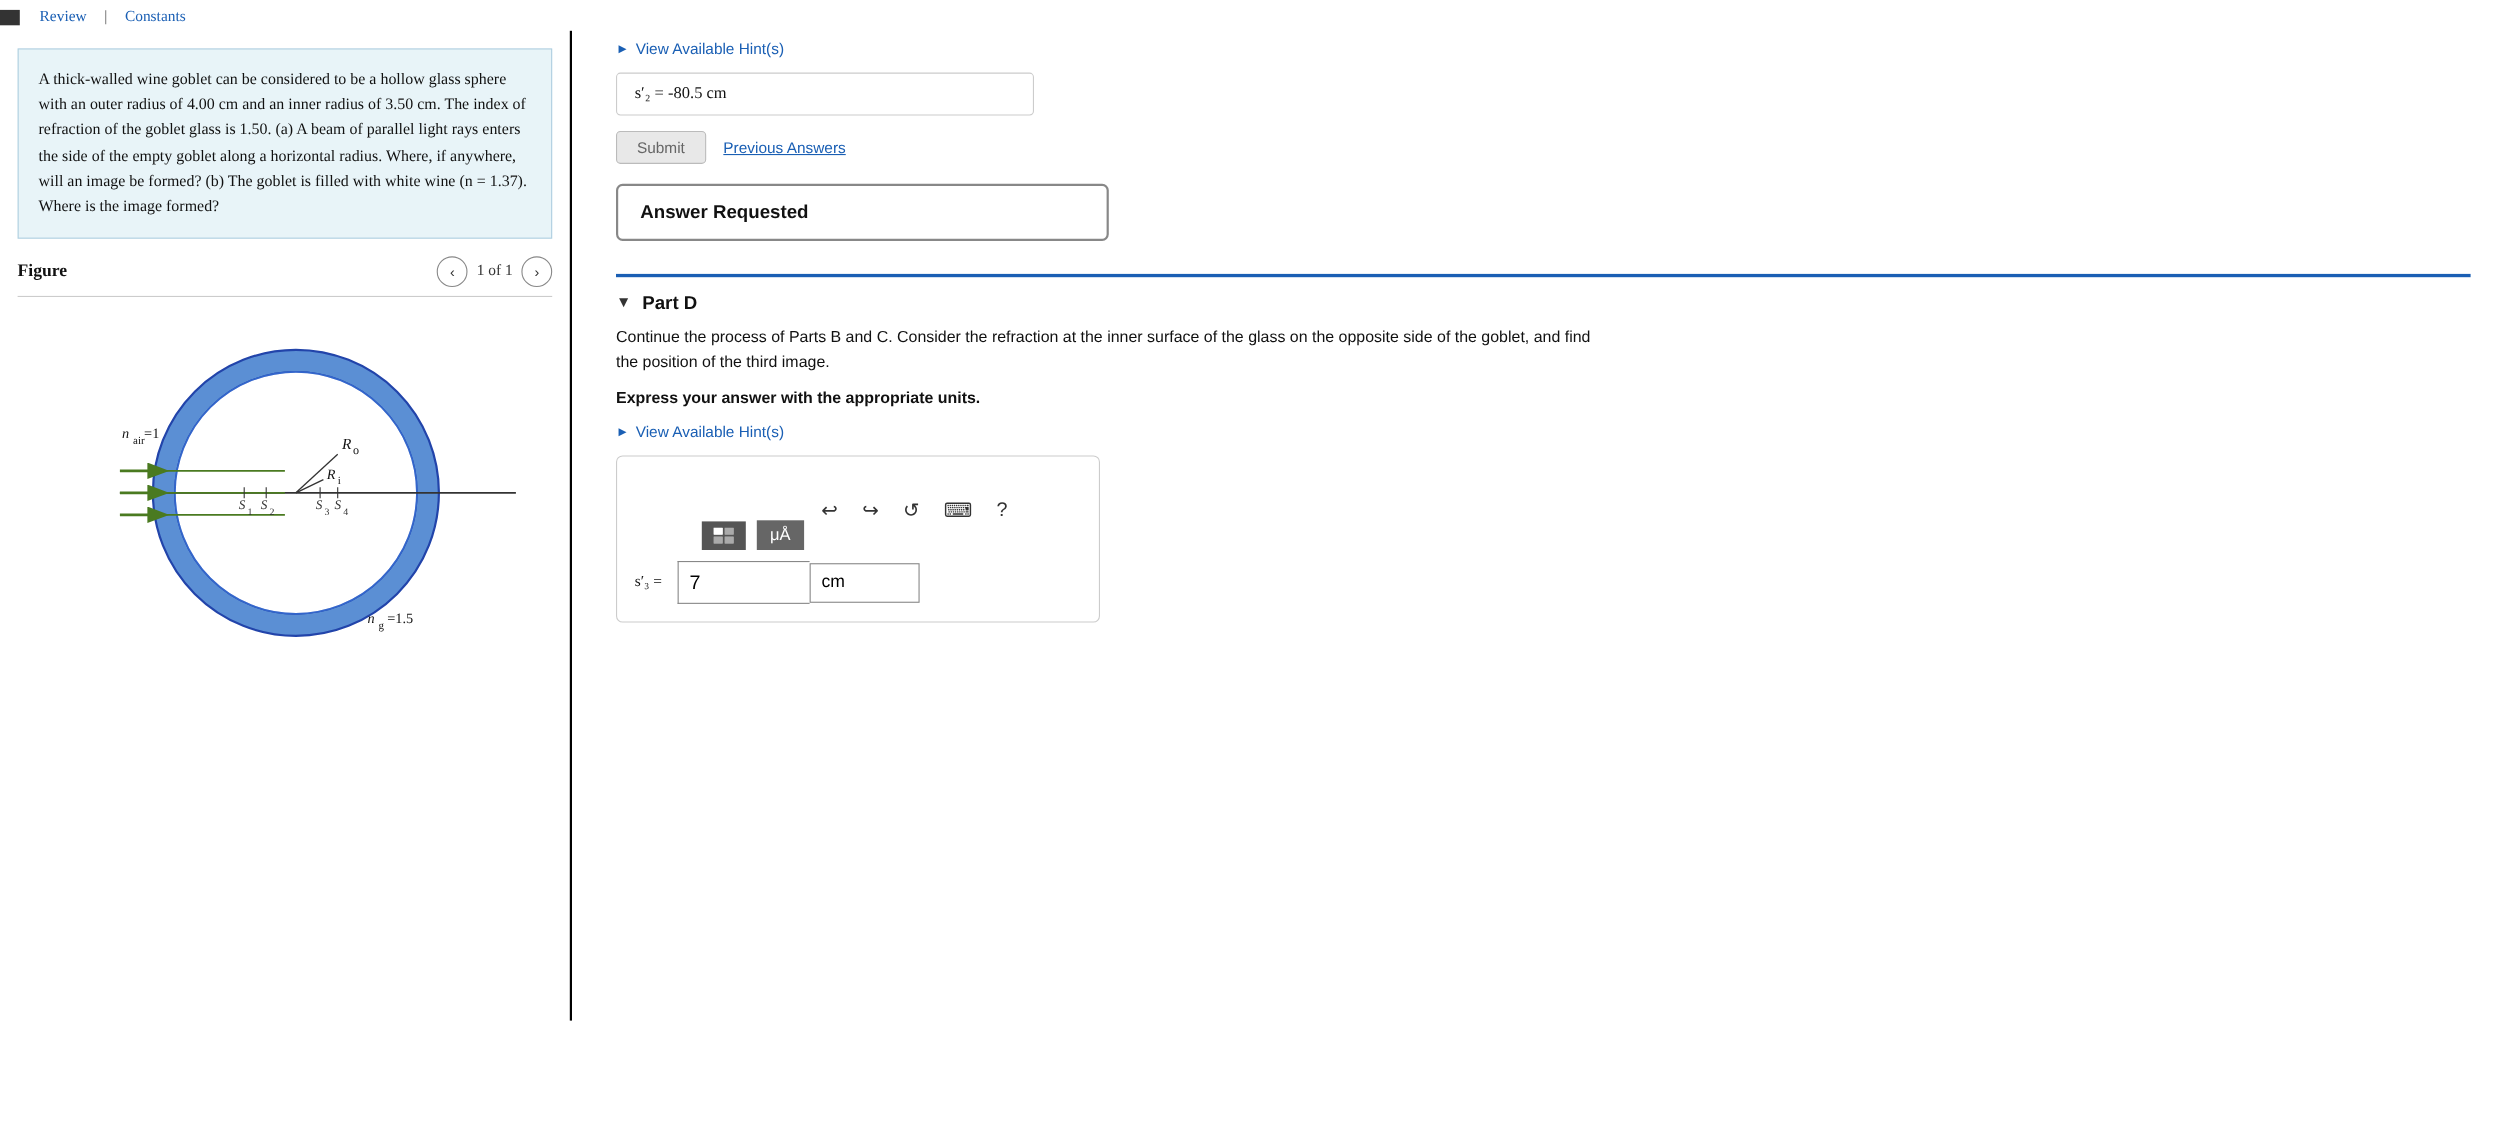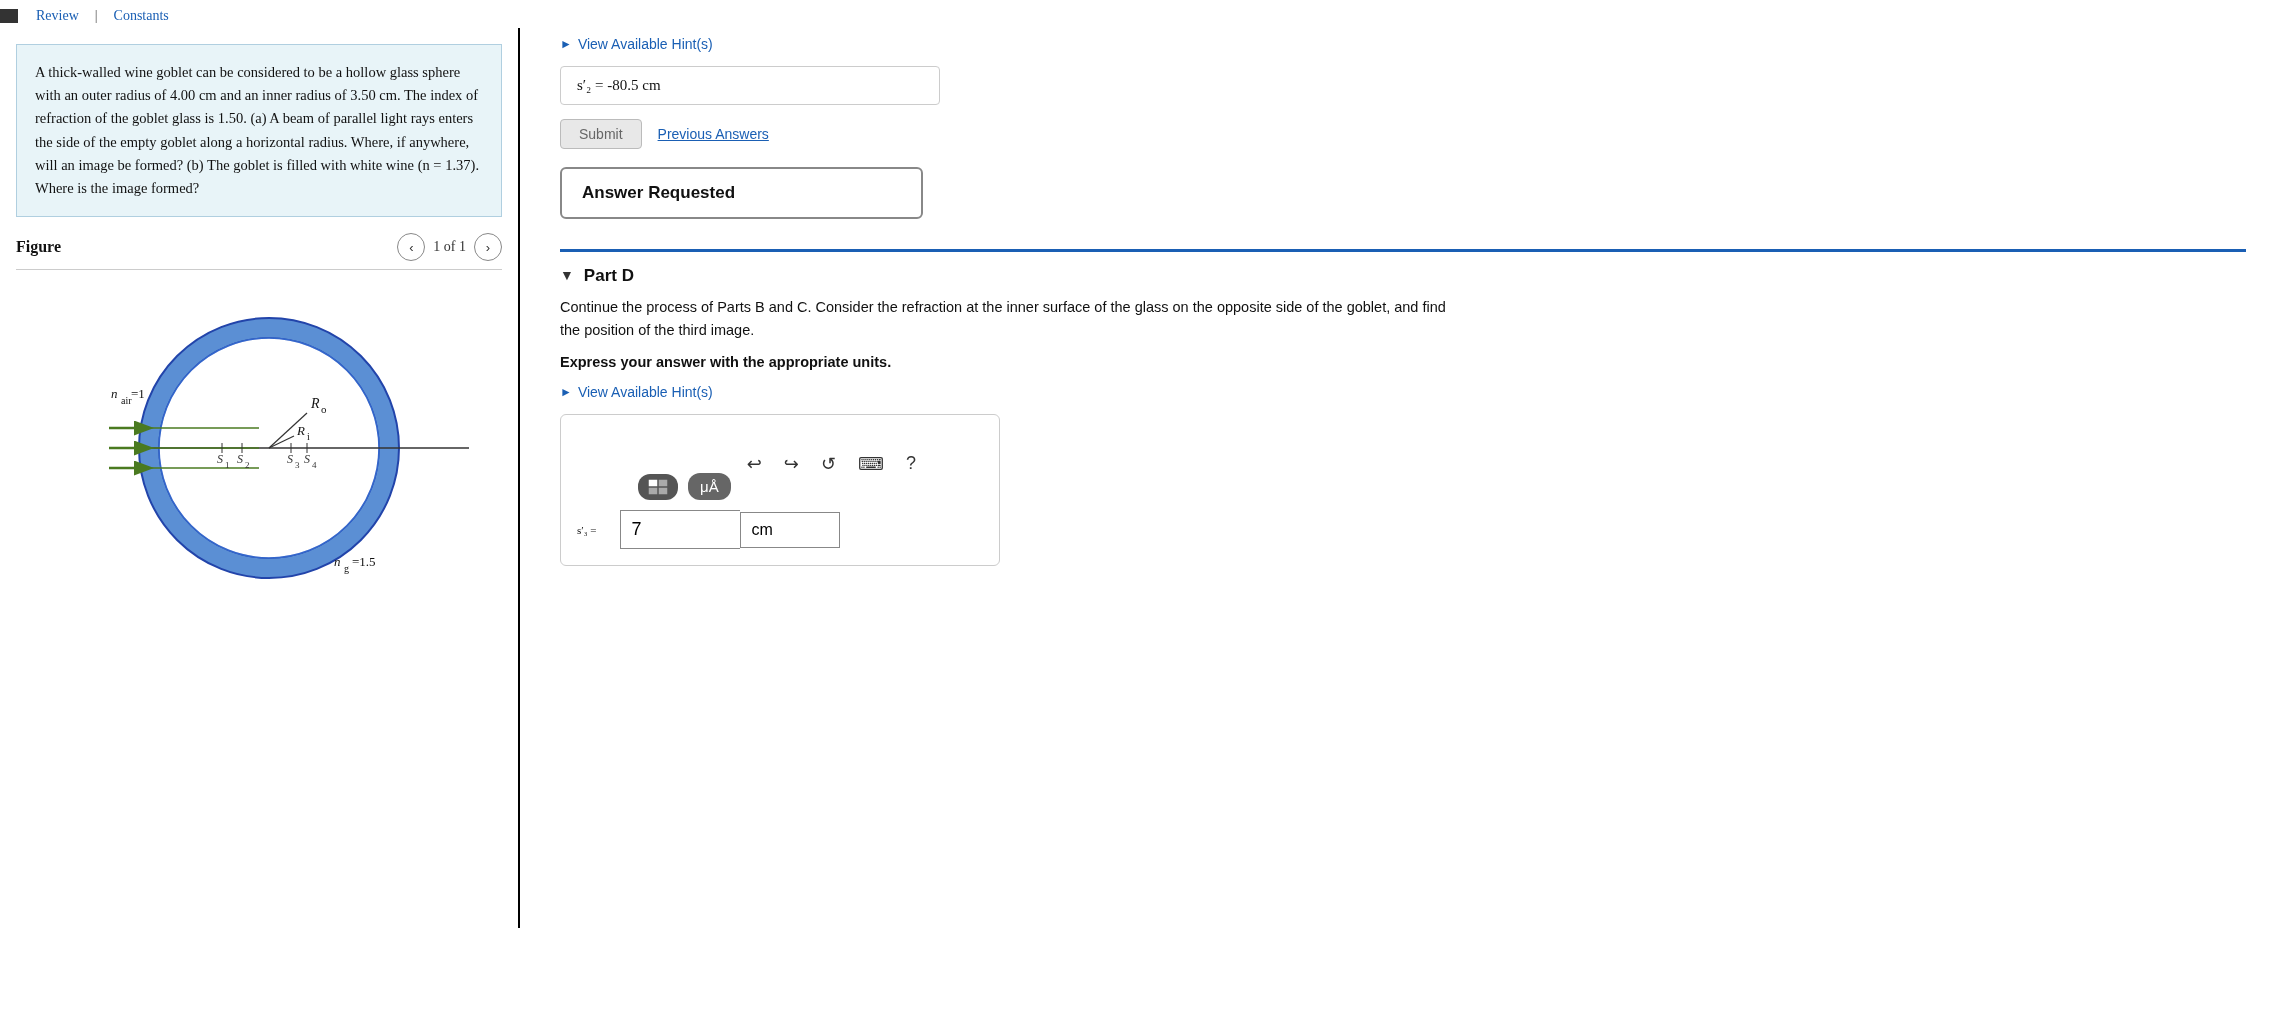--- a/index.html
+++ b/index.html
@@ -149,21 +149,21 @@
       text-decoration: underline;
       cursor: pointer;
       font-family: Arial, sans-serif;
     }
     .answer-requested-box {
       border: 2px solid #888;
       border-radius: 6px;
       padding: 14px 20px;
       font-size: 17px;
       font-weight: bold;
-      width: 363px;
+      width: 448px;
       margin-bottom: 30px;
       font-family: Arial, sans-serif;
       color: #111;
     }
     
     .part-d-section {
       border-top: 3px solid #1a5fb4;
       padding-top: 0;
     }
     .part-header-row {
@@ -207,21 +207,21 @@
     .input-toolbar {
       display: flex;
       align-items: center;
       gap: 10px;
       margin-bottom: 10px;
       justify-content: center;
     }
     .toolbar-btn {
       background: #555;
       border: none;
-      border-radius: 12px;
+      border-radius: 0;
       color: #fff;
       font-size: 14px;
       padding: 5px 10px;
       cursor: pointer;
       display: flex;
       align-items: center;
       gap: 3px;
       margin-top: 46px;
     }
     .toolbar-icon-btn {
@@ -231,22 +231,22 @@
       cursor: pointer;
       color: #333;
       padding: 4px 6px;
     }
     .input-row {
       display: flex;
       align-items: center;
       gap: 0;
     }
     .input-label {
-      font-size: 11px;
-      margin-right: 24px;
+      font-size: 14px;
+      margin-right: 14px;
       white-space: nowrap;
       font-family: Georgia, serif;
     }
     .value-input {
       border: 1px solid #888;
       border-right: none;
       padding: 8px 10px;
       font-size: 18px;
       width: 120px;
       font-family: Arial, sans-serif;

